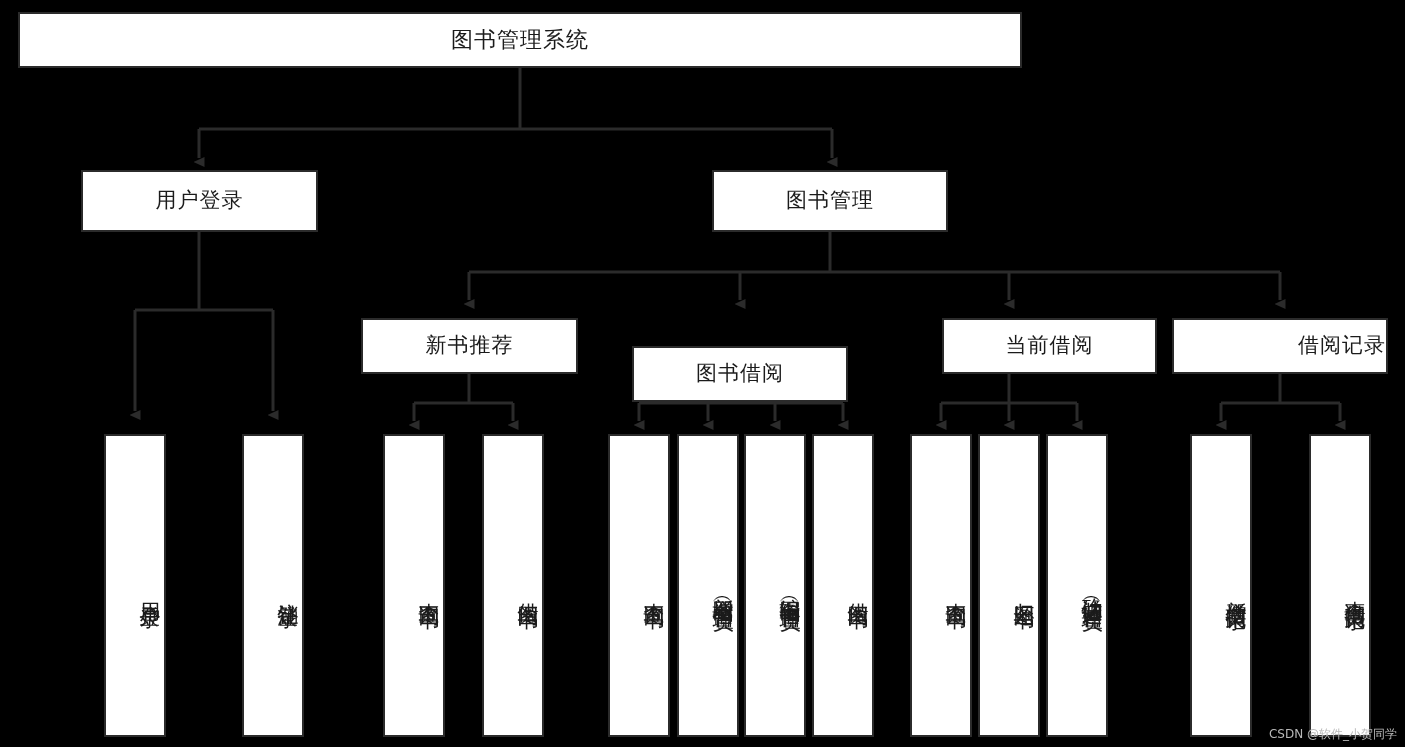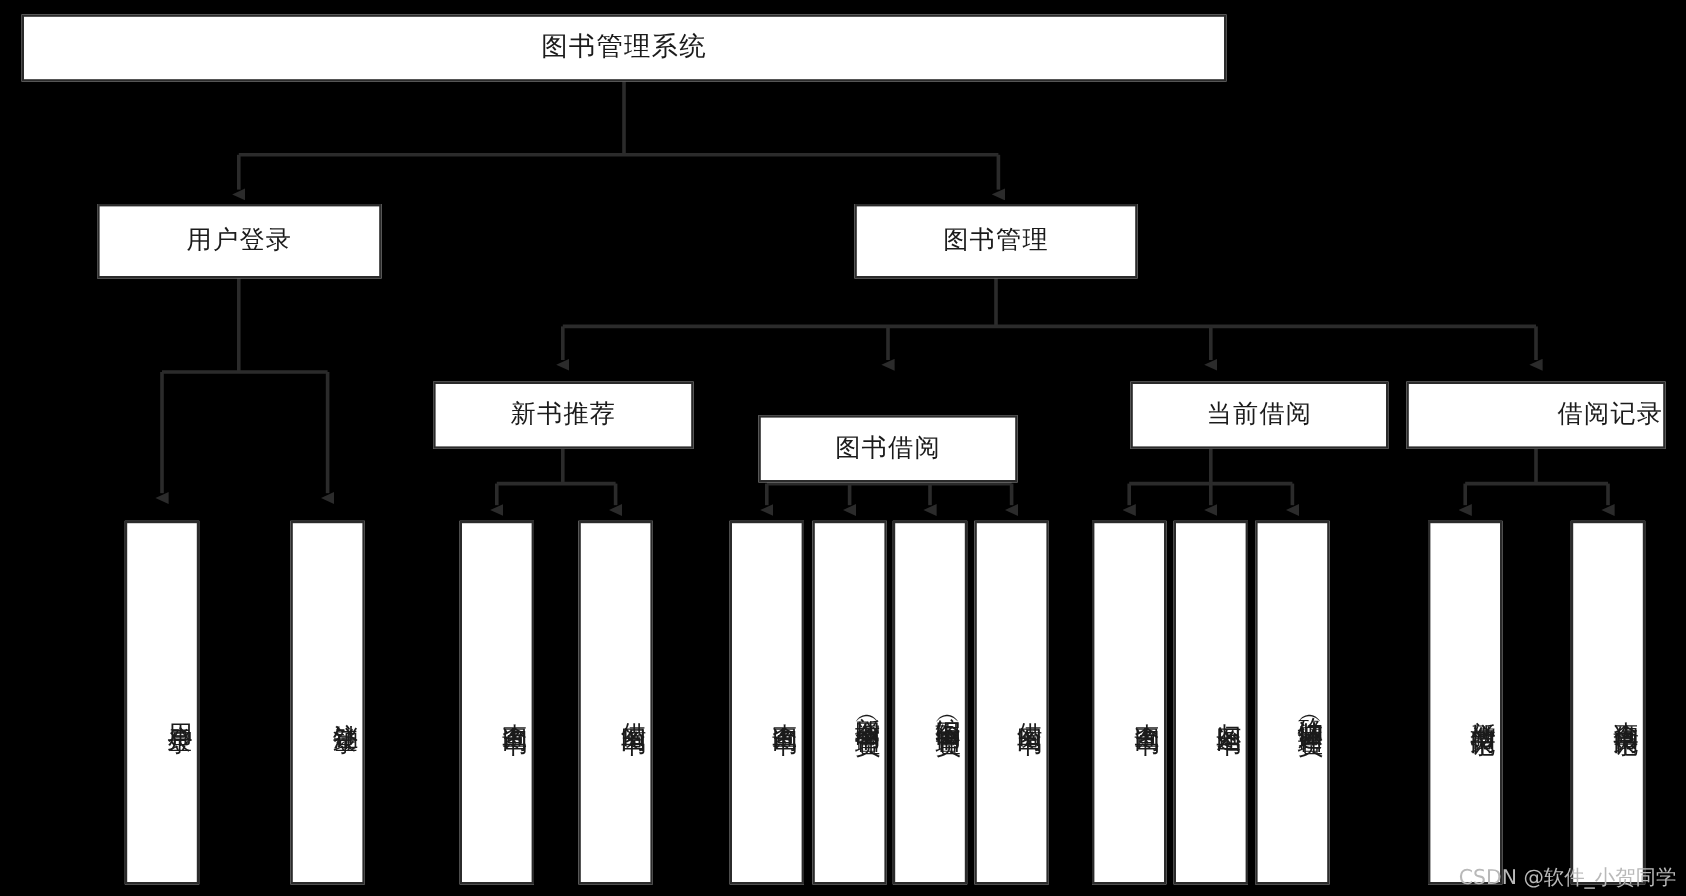--- a/index.html
+++ b/index.html
@@ -57,21 +57,21 @@
     display: block;
     text-align: left;
   }
   #root-node {
     font-size: 22px;
   }
   #watermark {
     position: absolute;
     right: 8px;
     bottom: 4px;
-    font-size: 17px;
+    font-size: 12px;
     color: #b9b9b9;
     z-index: 5;
     white-space: nowrap;
     font-family: "DejaVu Sans", "Liberation Sans", sans-serif;
   }
 </style>
 </head>
 <body>
 
 <div id="canvas">

